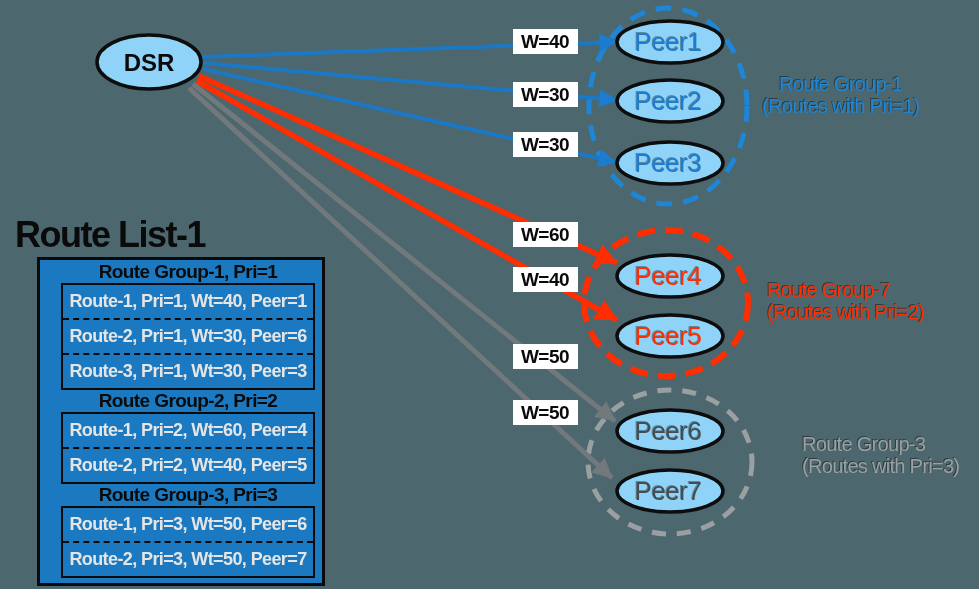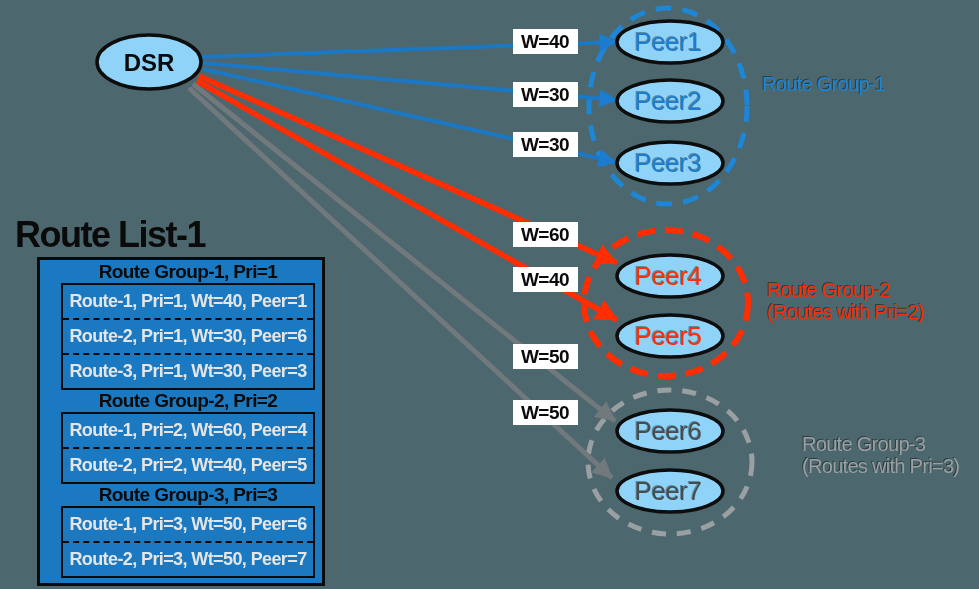--- a/index.html
+++ b/index.html
@@ -104,23 +104,24 @@
       <text class="peer-label peer-blue" x="668" y="172" text-anchor="middle">Peer3</text>
       <text class="peer-label peer-red" x="668" y="285" text-anchor="middle">Peer4</text>
       <text class="peer-label peer-red" x="668" y="345" text-anchor="middle">Peer5</text>
       <text class="peer-label peer-dark" x="668" y="440" text-anchor="middle">Peer6</text>
       <text class="peer-label peer-dark" x="668" y="500" text-anchor="middle">Peer7</text>
     </g>
   </svg>
 
   <div class="group-label gl-blue" style="left:762px; top:73px;">
     <div>Route Group-1</div>
+    <div>(Routes with Pri=1)</div>
   </div>
   <div class="group-label gl-red" style="left:767px; top:279px;">
-    <div>Route Group-2</div>
+    <div>Route Group-7</div>
     <div>(Routes with Pri=2)</div>
   </div>
   <div class="group-label gl-gray" style="left:762px; top:433px;">
     <div>Route Group-3</div>
     <div>(Routes with Pri=3)</div>
   </div>
 
   <div class="rl-title">Route List-1</div>
 
   <div class="rl-panel">

